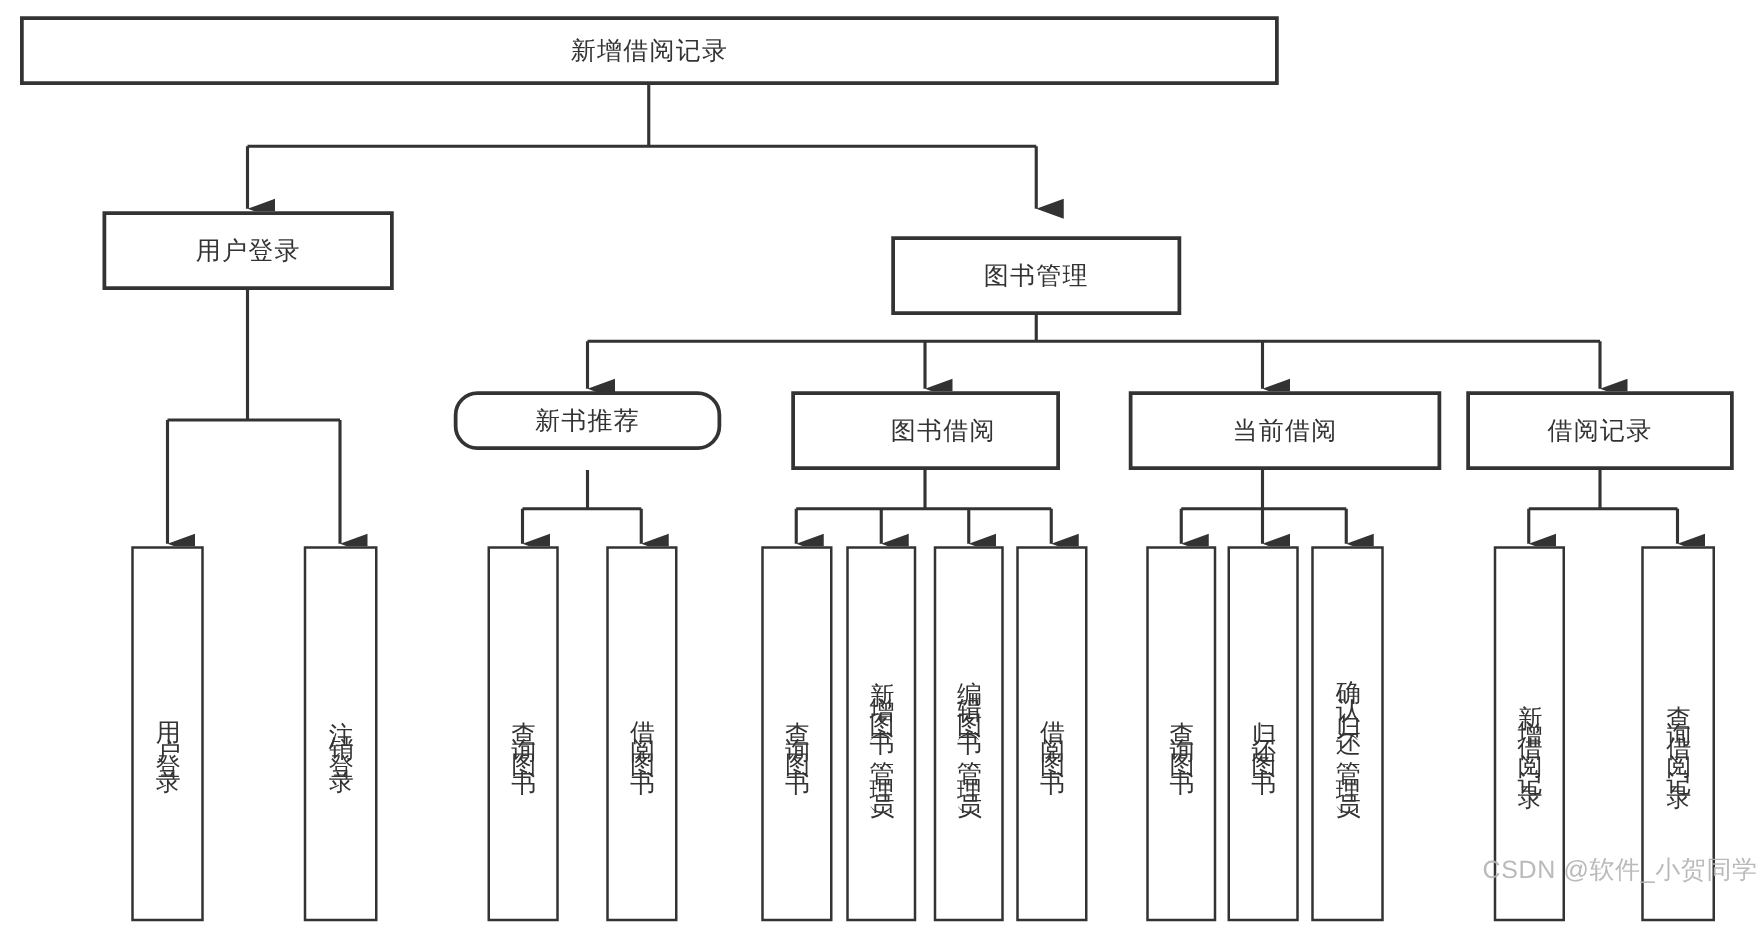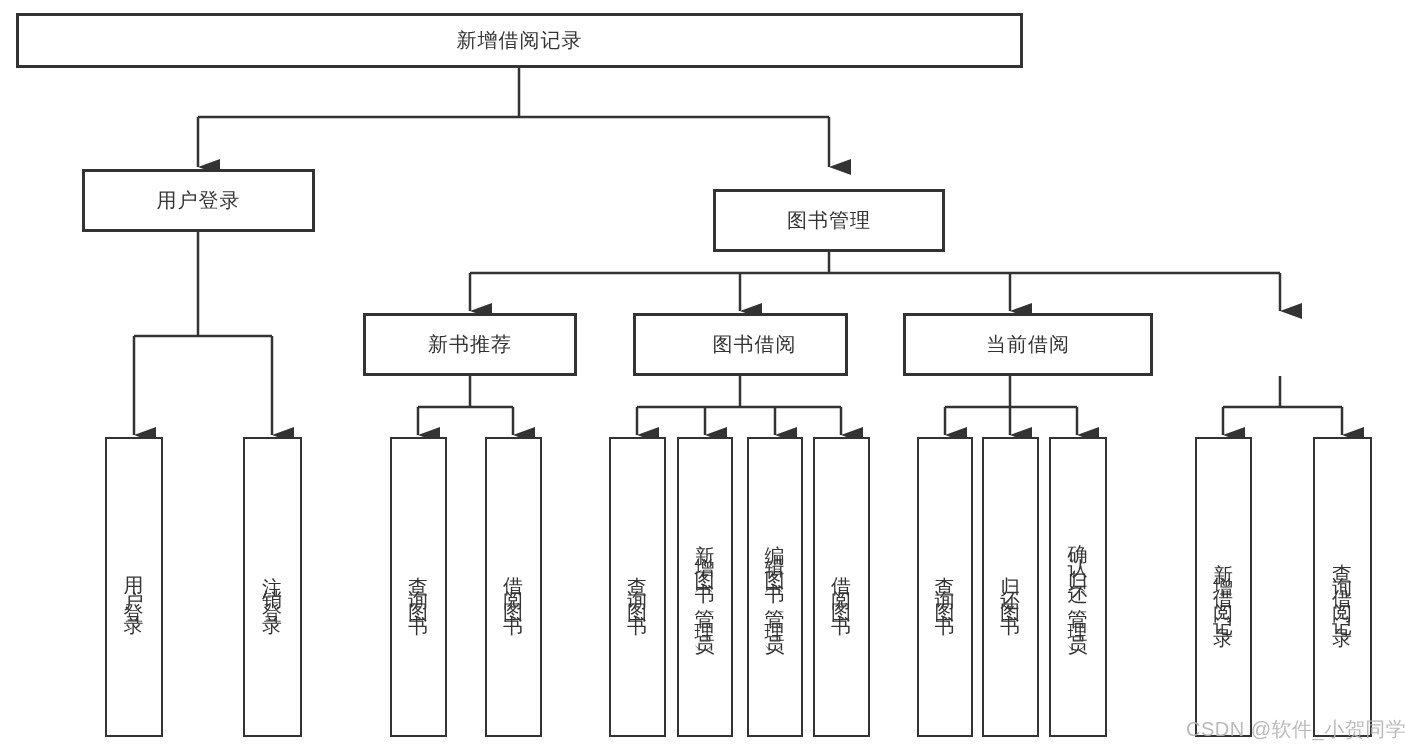--- a/index.html
+++ b/index.html
@@ -32,21 +32,21 @@
     writing-mode: vertical-rl;
     text-orientation: mixed;
     letter-spacing: 13px;
     font-size: 20px;
     line-height: 1;
     white-space: nowrap;
   }
   #watermark {
     position: absolute;
     left: 1186px;
-    top: 716px;
+    top: 682px;
     z-index: 3;
     font-size: 20px;
     color: #b3b3b3;
     opacity: 0.9;
     letter-spacing: 0.5px;
     white-space: nowrap;
   }
 </style>
 </head>
 <body>
@@ -95,28 +95,31 @@
     <span>新增借阅记录</span>
   </div>
 
   <div class="node" style="left:82px; top:169px; width:233px; height:63px;">
     <span>用户登录</span>
   </div>
   <div class="node" style="left:713px; top:169px; width:232px; height:63px;margin-top:20px;">
     <span>图书管理</span>
   </div>
 
-  <div class="node" style="left:363px; top:313px; width:214px; height:63px;">
+  <div class="node" style="left:363px; top:313px; width:214px; height:47px;border-radius:19px;">
     <span>新书推荐</span>
   </div>
   <div class="node" style="left:633px; top:313px; width:215px; height:63px;padding-left:28px;">
     <span>图书借阅</span>
   </div>
   <div class="node" style="left:903px; top:313px; width:250px; height:63px;">
     <span>当前借阅</span>
+  </div>
+  <div class="node" style="left:1173px; top:313px; width:214px; height:63px;">
+    <span>借阅记录</span>
   </div>
 
   <div class="node leaf" style="left:105px; top:437px; width:58px; height:300px;">
     <span class="vtext">用户登录</span>
   </div>
   <div class="node leaf" style="left:243px; top:437px; width:59px; height:300px;">
     <span class="vtext">注销登录</span>
   </div>
 
   <div class="node leaf" style="left:390px; top:437px; width:57px; height:300px;">

